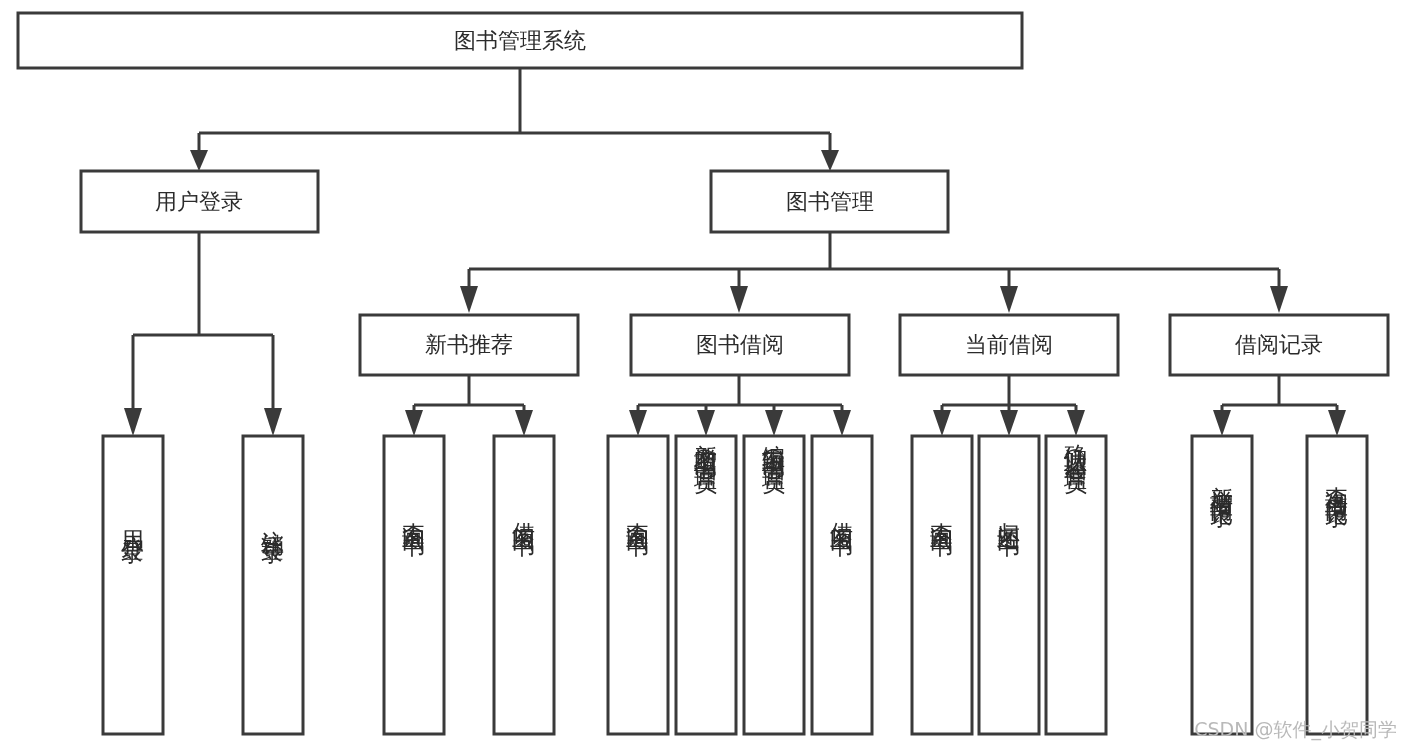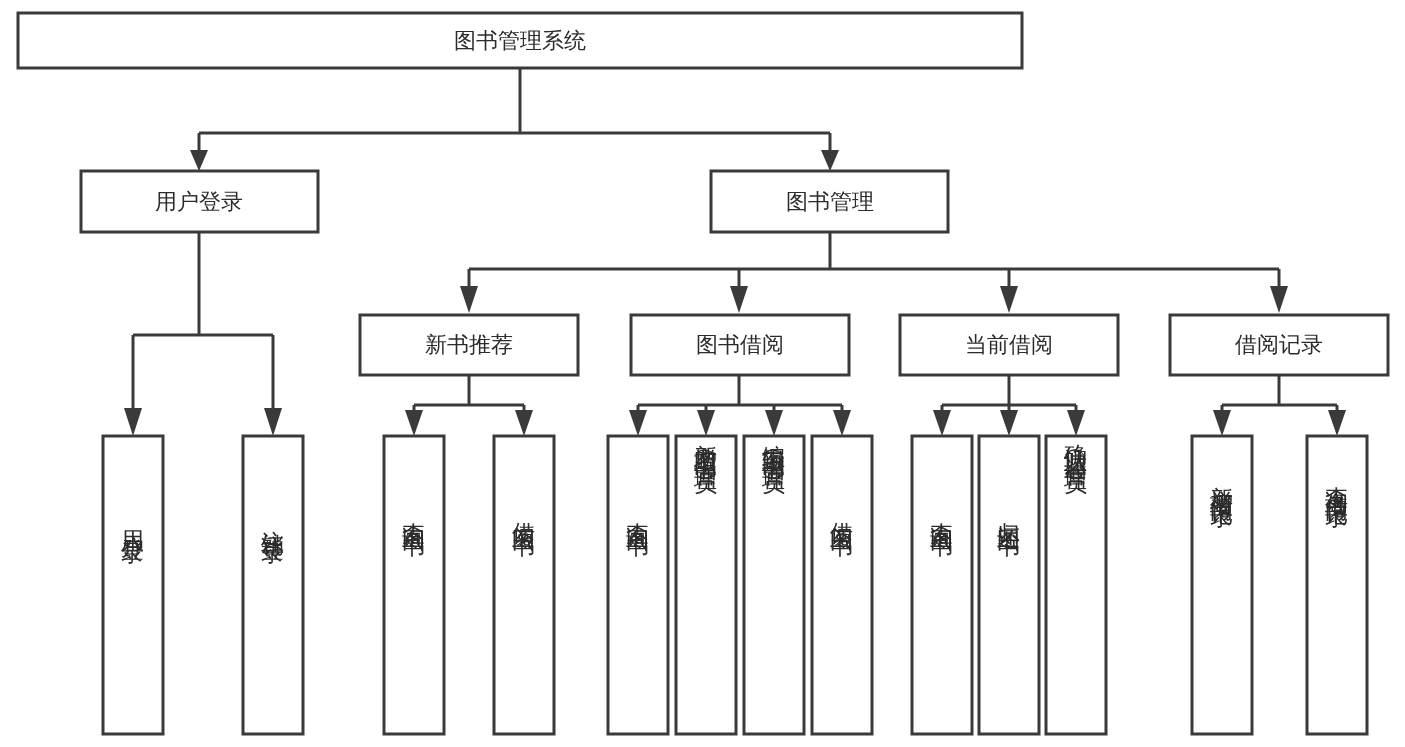--- a/index.html
+++ b/index.html
@@ -241,13 +241,14 @@
       <text class="leaf-label" x="1222" y="480">新增借阅记录</text>
     </g>
 
     <g>
       <rect class="node-rect" x="1307" y="436" width="60" height="298"></rect>
       <text class="leaf-label" x="1337" y="480">查询借阅记录</text>
     </g>
 
   </svg>
 
+  <div class="watermark">CSDN @软件_小贺同学</div>
 </div>
 
 </body></html>

